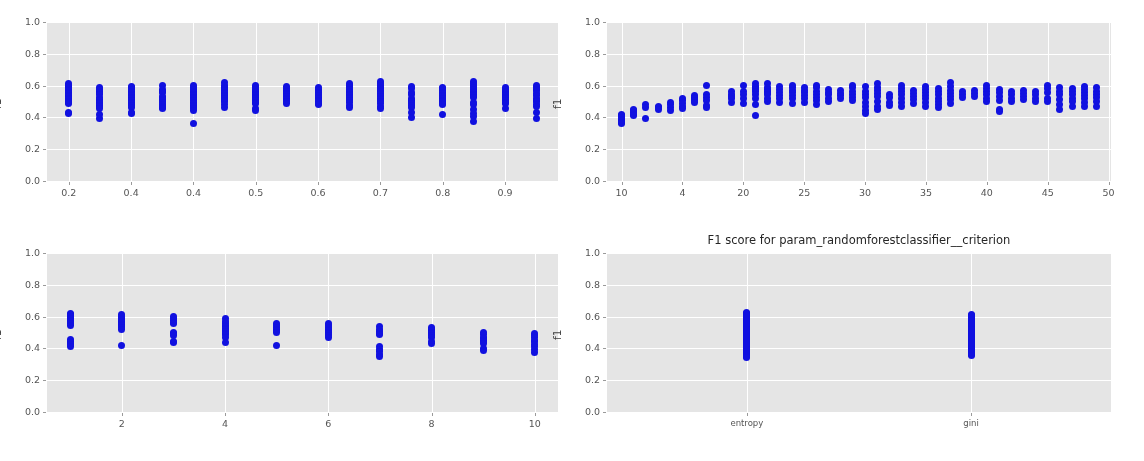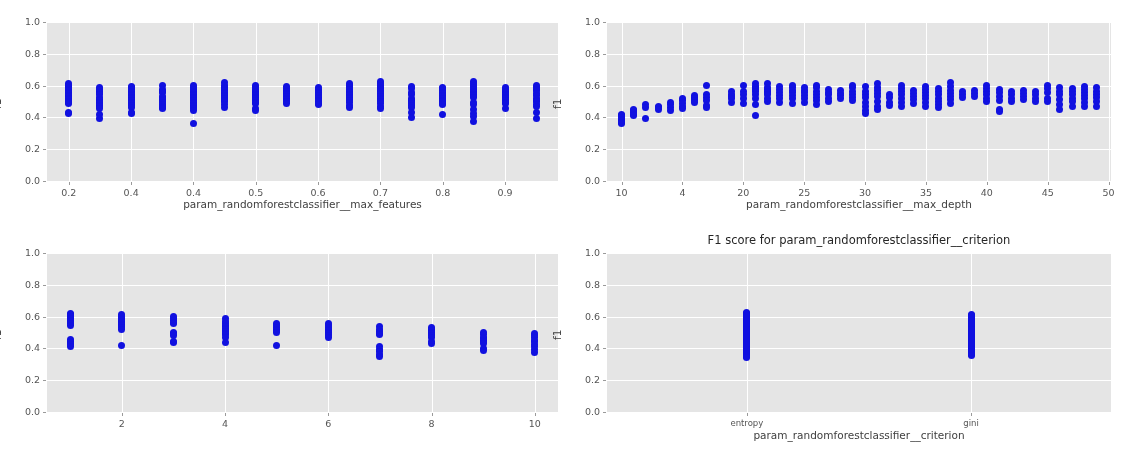--- a/index.html
+++ b/index.html
@@ -293,21 +293,20 @@
     <div class="xtick" style="left: 230.762px; width: 50px; top: 187px;">0.5</div>
     <div class="xtickmark" style="left: 255.762px; top: 182px;"></div>
     <div class="xtick" style="left: 293.079px; width: 50px; top: 187px;">0.6</div>
     <div class="xtickmark" style="left: 318.079px; top: 182px;"></div>
     <div class="xtick" style="left: 355.396px; width: 50px; top: 187px;">0.7</div>
     <div class="xtickmark" style="left: 380.396px; top: 182px;"></div>
     <div class="xtick" style="left: 417.713px; width: 50px; top: 187px;">0.8</div>
     <div class="xtickmark" style="left: 442.713px; top: 182px;"></div>
     <div class="xtick" style="left: 480.03px; width: 50px; top: 187px;">0.9</div>
     <div class="xtickmark" style="left: 505.03px; top: 182px;"></div>
-    <div class="xlabel" style="left: 47px; width: 511px; top: 198px;">param_randomforestclassifier__max_features</div>
     <div class="ylabel" style="left: -9px; top: 109px;">f1</div>
     <div class="panel" style="left: 0px; top: 0px; width: 1144px; height: 461px;"></div>
     <div class="plotarea" style="left: 607px; top: 22px; width: 504px; height: 159px;">
       <div class="gridh" style="top: 127.2px;"></div>
       <div class="gridh" style="top: 95.4px;"></div>
       <div class="gridh" style="top: 63.6px;"></div>
       <div class="gridh" style="top: 31.8px;"></div>
       <div class="gridh" style="top: 0px;"></div>
       <div class="gridv" style="left: 14.6087px;"></div>
       <div class="gridv" style="left: 75.4783px;"></div>
@@ -561,21 +560,20 @@
     <div class="xtick" style="left: 840.087px; width: 50px; top: 187px;">30</div>
     <div class="xtickmark" style="left: 865.087px; top: 182px;"></div>
     <div class="xtick" style="left: 900.957px; width: 50px; top: 187px;">35</div>
     <div class="xtickmark" style="left: 925.957px; top: 182px;"></div>
     <div class="xtick" style="left: 961.826px; width: 50px; top: 187px;">40</div>
     <div class="xtickmark" style="left: 986.826px; top: 182px;"></div>
     <div class="xtick" style="left: 1022.7px; width: 50px; top: 187px;">45</div>
     <div class="xtickmark" style="left: 1047.7px; top: 182px;"></div>
     <div class="xtick" style="left: 1083.57px; width: 50px; top: 187px;">50</div>
     <div class="xtickmark" style="left: 1108.57px; top: 182px;"></div>
-    <div class="xlabel" style="left: 607px; width: 504px; top: 198px;">param_randomforestclassifier__max_depth</div>
     <div class="ylabel" style="left: 551px; top: 109px;">f1</div>
     <div class="panel" style="left: 0px; top: 0px; width: 1144px; height: 461px;"></div>
     <div class="plotarea" style="left: 47px; top: 253px; width: 511px; height: 159px;">
       <div class="gridh" style="top: 127.2px;"></div>
       <div class="gridh" style="top: 95.4px;"></div>
       <div class="gridh" style="top: 63.6px;"></div>
       <div class="gridh" style="top: 31.8px;"></div>
       <div class="gridh" style="top: 0px;"></div>
       <div class="gridv" style="left: 74.8434px;"></div>
       <div class="gridv" style="left: 178.076px;"></div>
@@ -817,15 +815,14 @@
     <div class="ytick" style="left: 569px; width: 31px; top: 310.6px;">0.6</div>
     <div class="ytickmark" style="left: 603px; top: 316.6px;"></div>
     <div class="ytick" style="left: 569px; width: 31px; top: 278.8px;">0.8</div>
     <div class="ytickmark" style="left: 603px; top: 284.8px;"></div>
     <div class="ytick" style="left: 569px; width: 31px; top: 247px;">1.0</div>
     <div class="ytickmark" style="left: 603px; top: 253px;"></div>
     <div class="catlabel" style="left: 706.86px; width: 80px; text-align: center; top: 418px;">entropy</div>
     <div class="xtickmark" style="left: 746.86px; top: 413px;"></div>
     <div class="catlabel" style="left: 931.14px; width: 80px; text-align: center; top: 418px;">gini</div>
     <div class="xtickmark" style="left: 971.14px; top: 413px;"></div>
-    <div class="xlabel" style="left: 607px; width: 504px; top: 429px;">param_randomforestclassifier__criterion</div>
     <div class="ylabel" style="left: 551px; top: 340px;">f1</div>
   </div>
 
 </body></html>

